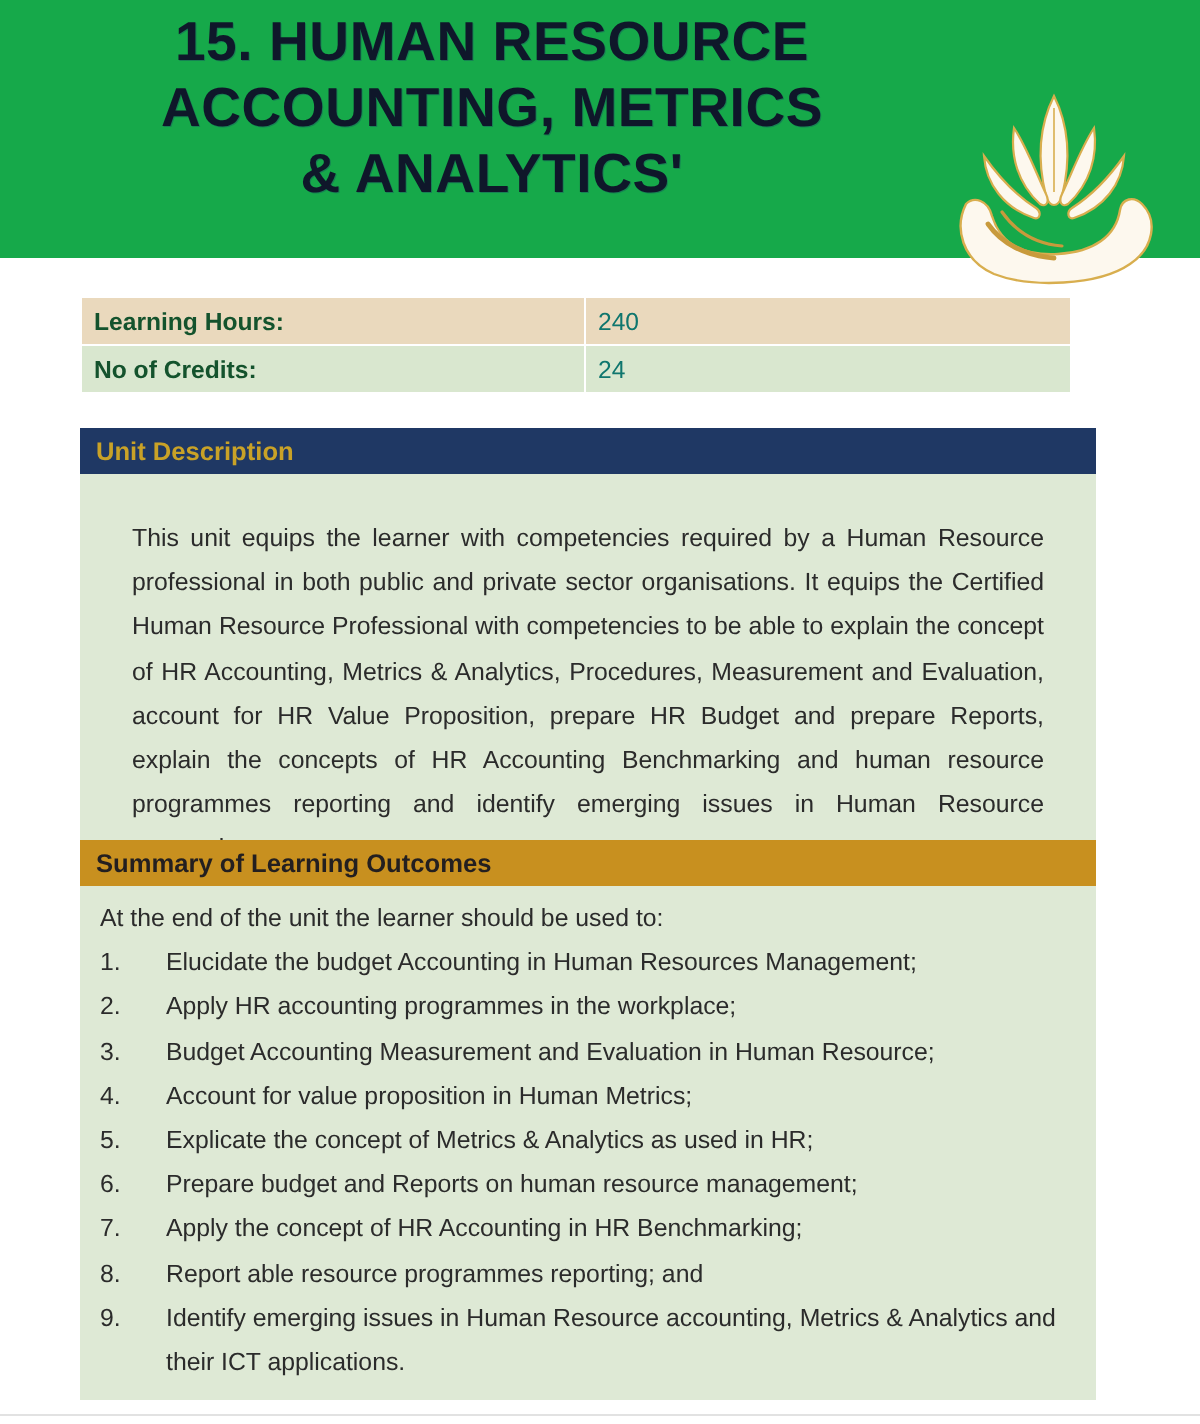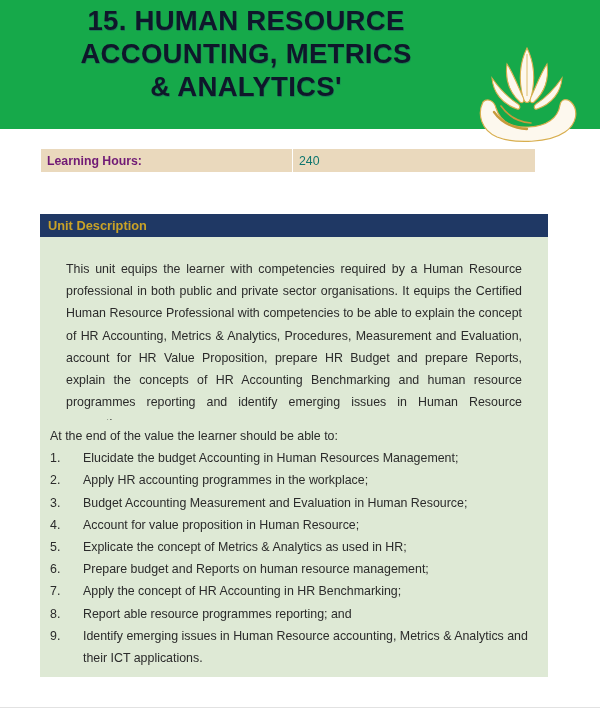--- a/index.html
+++ b/index.html
@@ -55,21 +55,21 @@
     position: absolute;
     left: 40px;
     top: 148px;
     width: 496px;
     border-collapse: collapse;
     table-layout: fixed;
   }
   .info-table td {
     padding: 3px 0 3px 6px;
     font-size: 12.3px;
-    color: #701a75;
+    color: #14532d;
     vertical-align: middle;
     height: 17px;
     border: 1px solid #ffffff;
   }
   .info-table tr.row-hours td { background: #ead9bd; }
   .info-table tr.row-credits td { background: #d9e7cf; }
   .info-table td.label {
     width: 245px;
     font-weight: bold;
   }
@@ -174,49 +174,54 @@
     <path d="M38 62 C45 72 55 78 68 79" stroke="#c89a3c" stroke-width="1.6" fill="none" stroke-linecap="round"></path>
   </svg>
 </div>
 
 <table class="info-table">
   <tbody>
     <tr class="row-hours">
       <td class="label">Learning Hours:</td>
       <td class="value">240</td>
     </tr>
+    <tr class="row-credits">
+      <td class="label">No of Credits:</td>
+      <td class="value">24</td>
+    </tr>
   </tbody>
 </table>
 
 <div class="section" id="sec-unit-description">
   <div class="section-head head-navy">Unit Description</div>
   <div class="section-body">
     <p class="desc-para">This unit equips the learner with competencies required by a Human Resource professional in both public and private sector organisations. It equips the Certified Human Resource Professional with competencies to be able to explain the concept of HR Accounting, Metrics &amp; Analytics, Procedures, Measurement and Evaluation, account for HR Value Proposition, prepare HR Budget and prepare Reports, explain the concepts of HR Accounting Benchmarking and human resource programmes reporting and identify emerging issues in Human Resource accounting.</p>
   </div>
 </div>
 
 <div class="section" id="sec-learning-outcomes">
+  <div class="section-head head-amber">Summary of Learning Outcomes</div>
   <div class="section-body">
-    <p class="outcomes-intro">At the end of the value the learner should be able to:</p>
+    <p class="outcomes-intro">At the end of the unit the learner should be used to:</p>
     <ol class="outcome-list" id="outcome-list">
         <li class="outcome-item">
           <span class="outcome-num">1.</span>
           <span class="outcome-text">Elucidate the budget Accounting in Human Resources Management;</span>
         </li>
         <li class="outcome-item">
           <span class="outcome-num">2.</span>
           <span class="outcome-text">Apply HR accounting programmes in the workplace;</span>
         </li>
         <li class="outcome-item">
           <span class="outcome-num">3.</span>
           <span class="outcome-text">Budget Accounting Measurement and Evaluation in Human Resource;</span>
         </li>
         <li class="outcome-item">
           <span class="outcome-num">4.</span>
-          <span class="outcome-text">Account for value proposition in Human Resource;</span>
+          <span class="outcome-text">Account for value proposition in Human Metrics;</span>
         </li>
         <li class="outcome-item">
           <span class="outcome-num">5.</span>
           <span class="outcome-text">Explicate the concept of Metrics &amp; Analytics as used in HR;</span>
         </li>
         <li class="outcome-item">
           <span class="outcome-num">6.</span>
           <span class="outcome-text">Prepare budget and Reports on human resource management;</span>
         </li>
         <li class="outcome-item">

